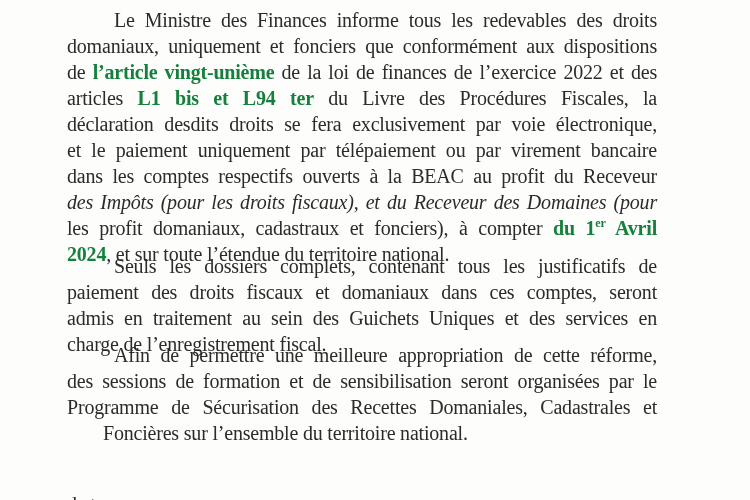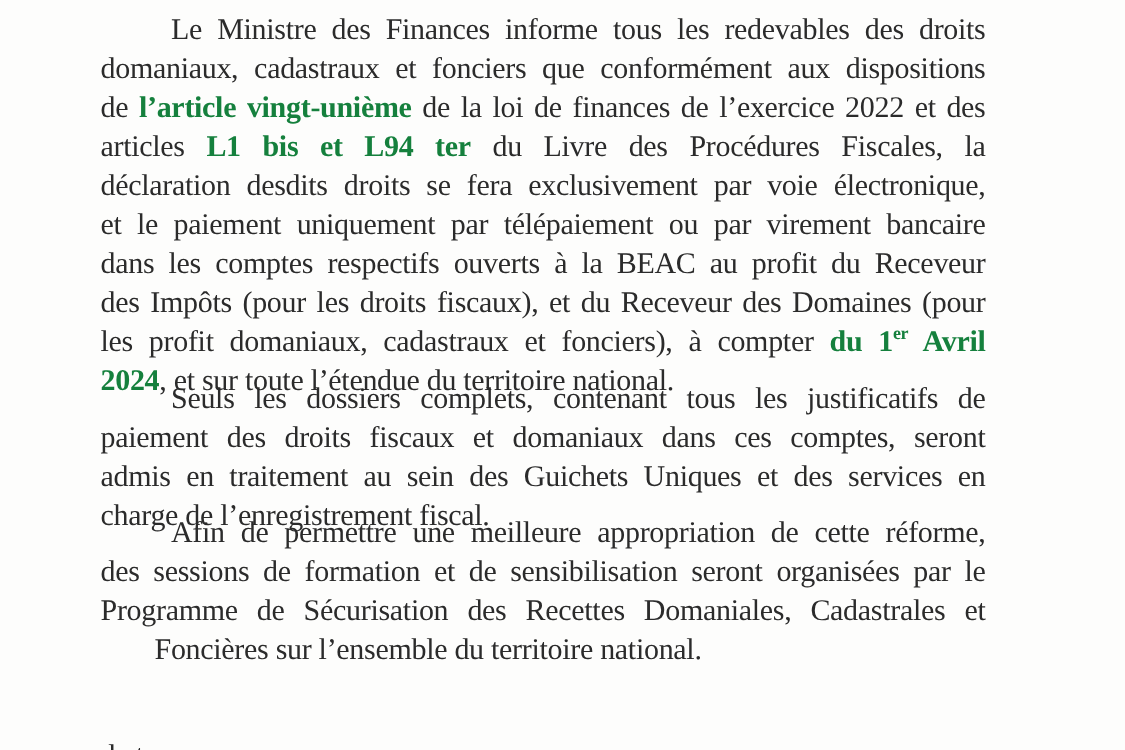--- a/index.html
+++ b/index.html
@@ -29,27 +29,27 @@
   b { font-weight: bold; color: #15803d; }
   sup { font-size: 12px; line-height: 0; vertical-align: 8px; font-weight: bold; }
 </style>
 </head>
 <body>
 
 <div class="page">
 
   <div>
     <div class="line indent" style="top: 7px; font-size: 20px;">Le Ministre des Finances informe tous les redevables des droits</div>
-    <div class="line" style="top: 33px; font-size: 20px;">domaniaux, cadastraux et fonciers que conformément aux dispositions</div>
+    <div class="line" style="top: 33px; font-size: 20px;">domaniaux, uniquement et fonciers que conformément aux dispositions</div>
     <div class="line" style="top: 59px; font-size: 20px;"><span>de </span><b>l’article vingt-unième</b><span> de la loi de finances de l’exercice 2022 et des</span></div>
     <div class="line" style="top: 85px; font-size: 20px;"><span>articles </span><b>L1 bis et L94 ter</b><span> du Livre des Procédures Fiscales, la</span></div>
     <div class="line" style="top: 111px; font-size: 20px;">déclaration desdits droits se fera exclusivement par voie électronique,</div>
     <div class="line" style="top: 137px; font-size: 20px;">et le paiement uniquement par télépaiement ou par virement bancaire</div>
     <div class="line" style="top: 163px; font-size: 20px;">dans les comptes respectifs ouverts à la BEAC au profit du Receveur</div>
-    <div class="line" style="top: 189px; font-size: 20px;">des Impôts (pour les droits fiscaux), et du Receveur des Domaines (pour</div>
+    <div class="line" style="top: 189px; font-size: 20px; font-style: italic;">des Impôts (pour les droits fiscaux), et du Receveur des Domaines (pour</div>
     <div class="line" style="top: 215px; font-size: 20px;"><span>les profit domaniaux, cadastraux et fonciers), à compter </span><b><span>du 1</span><sup>er</sup><span> Avril</span></b></div>
     <div class="line last" style="top: 241px; font-size: 20px;"><b>2024</b><span>, et sur toute l’étendue du territoire national.</span></div>
   </div>
 
   <div>
     <div class="line indent" style="top: 253px; font-size: 20px;">Seuls les dossiers complets, contenant tous les justificatifs de</div>
     <div class="line" style="top: 279px; font-size: 20px;">paiement des droits fiscaux et domaniaux dans ces comptes, seront</div>
     <div class="line" style="top: 305px; font-size: 20px;">admis en traitement au sein des Guichets Uniques  et des services en</div>
     <div class="line last" style="top: 331px; font-size: 20px;">charge de l’enregistrement fiscal.</div>
   </div>

